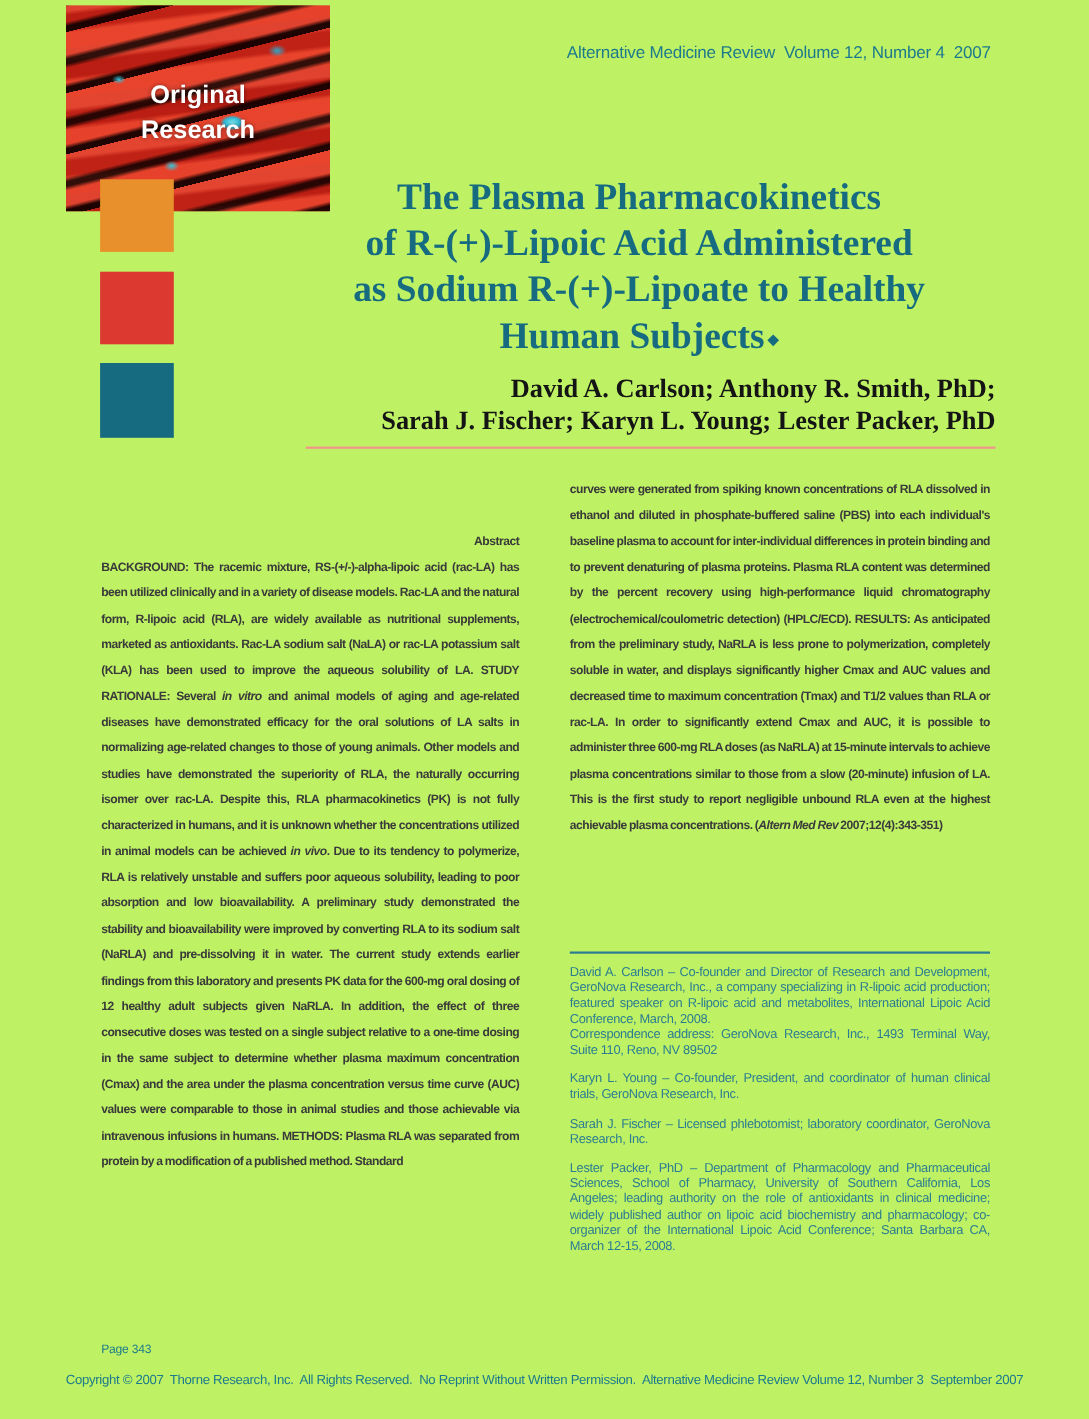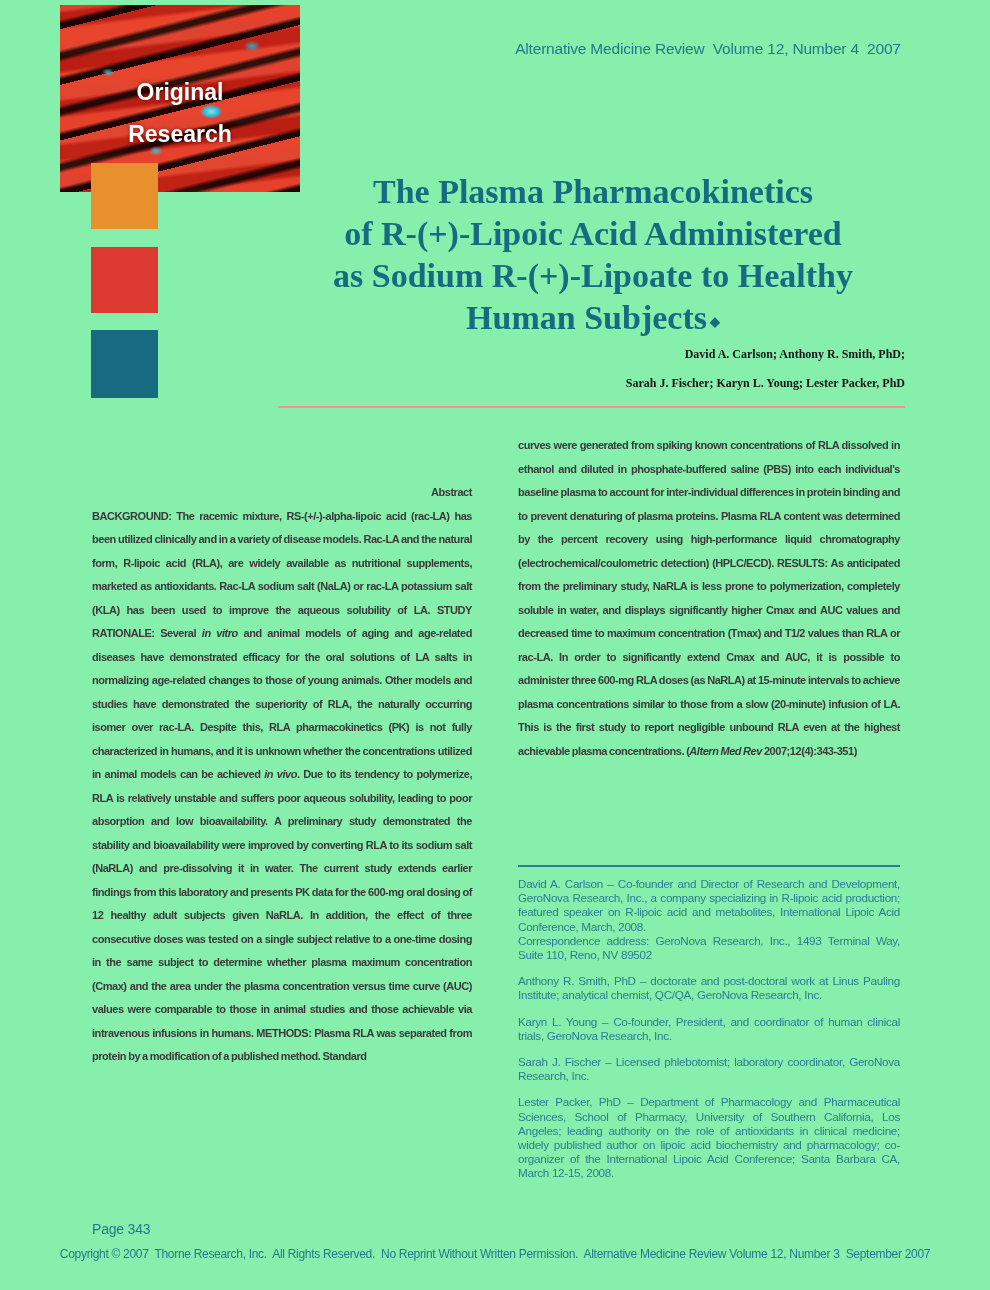--- a/index.html
+++ b/index.html
@@ -1,66 +1,66 @@
 <!DOCTYPE html>
 <html><head>
 <meta charset="utf-8">
 <style>
   html,body{margin:0;padding:0;background:#ffffff;}
-  .page{position:relative;width:990px;height:1290px;background:#86efac;overflow:hidden;
+  .page{position:relative;width:990px;height:1290px;background:#bef264;overflow:hidden;
         font-family:"Liberation Sans",sans-serif;}
 
   .journal-header{position:absolute;left:508px;top:40px;width:400px;text-align:center;
     font-size:15.5px;letter-spacing:-0.2px;color:#1d7a8c;white-space:pre;}
 
   .hero{position:absolute;left:60px;top:5px;width:240px;height:187px;
     background-color:#cc2418;
     background-image:
       radial-gradient(ellipse 16px 10px at 63% 57%, #7ee9ef 0%, #2fb9d6 45%, rgba(47,185,214,0) 70%),
       radial-gradient(ellipse 10px 7px at 40% 78%, #36c3da 0%, rgba(54,195,218,0) 70%),
       radial-gradient(ellipse 12px 8px at 80% 22%, #2fa8c8 0%, rgba(47,168,200,0) 70%),
       radial-gradient(ellipse 9px 6px at 20% 36%, #35bcd4 0%, rgba(53,188,212,0) 70%),
       repeating-linear-gradient(-14deg, rgba(15,0,0,0.92) 0 5px, rgba(235,62,40,0.12) 9px 22px,
         rgba(0,0,0,0.78) 26px 30px, rgba(245,75,48,0.18) 34px 54px),
       repeating-linear-gradient(-7deg, rgba(255,96,62,0.5) 0 14px, rgba(150,12,6,0.45) 18px 30px,
         rgba(255,125,92,0.35) 34px 44px);}
   .hero-label{position:absolute;left:0;top:66px;width:100%;text-align:center;
-    font-weight:bold;font-size:23px;line-height:42px;color:#ffffff;white-space:pre-line;
+    font-weight:bold;font-size:23px;line-height:31px;color:#ffffff;white-space:pre-line;
     text-shadow:0 0 4px rgba(0,0,0,0.45);}
 
   .sq{position:absolute;left:91px;width:67px;height:66px;}
   .sq-orange{top:163px;}
   .sq-red{top:247px;}
   .sq-teal{top:330px;height:68px;}
 
   .article-title{position:absolute;left:260px;top:158px;width:640px;text-align:center;
     font-family:"Liberation Serif",serif;font-weight:bold;font-size:34px;line-height:42px;
     color:#176b80;}
   .title-period{display:inline-block;font-size:0.38em;transform:translateY(-3px);margin-left:3px;}
 
   .authors{position:absolute;left:270px;top:340px;width:635px;text-align:right;
-    font-family:"Liberation Serif",serif;font-weight:bold;font-size:12px;line-height:29px;
+    font-family:"Liberation Serif",serif;font-weight:bold;font-size:24px;line-height:29px;
     color:#141414;}
 
   .rule-salmon{position:absolute;left:278px;top:406px;width:627px;height:2px;}
 
   .body-text{font-size:11px;line-height:23.5px;letter-spacing:-0.45px;word-spacing:-0.6px;
     color:#3a3a3a;text-align:justify;font-weight:bold;}
   .col-left{position:absolute;left:92px;top:481px;width:380px;}
   .col-right{position:absolute;left:518px;top:434px;width:382px;}
   .abstract-heading{margin:0 0 0 0;text-align:right;}
 
   .rule-teal{position:absolute;left:518px;top:865px;width:382px;height:2px;}
 
   .bios{position:absolute;left:518px;top:877px;width:382px;color:#2c7d91;
     font-size:11.7px;line-height:14.2px;letter-spacing:-0.3px;text-align:justify;}
   .bio{margin:0 0 12px 0;}
   .bio div{text-align:justify;}
 
-  .page-number{position:absolute;left:92px;top:1221px;font-size:14px;letter-spacing:-0.2px;
+  .page-number{position:absolute;left:92px;top:1221px;font-size:11px;letter-spacing:-0.2px;
     color:#1d7a8c;}
   .copyright{position:absolute;left:0;top:1247px;width:990px;text-align:center;
     font-size:12px;letter-spacing:-0.3px;color:#1d7a8c;white-space:pre;}
   i{font-style:italic;margin-top:33px;}
 </style>
 </head>
 <body>
 
 <div class="page">
 
@@ -68,21 +68,21 @@
 
   <div class="hero">
     <div class="hero-label">Original
 Research</div>
   </div>
 
   <div class="sq sq-orange" style="background-color: rgb(232, 145, 44);"></div>
   <div class="sq sq-red" style="background-color: rgb(220, 58, 48);"></div>
   <div class="sq sq-teal" style="background-color: rgb(23, 107, 128);"></div>
 
-  <h1 class="article-title" style="margin: 13px; color: rgb(23, 107, 128);">
+  <h1 class="article-title" style="margin: 1px; color: rgb(23, 107, 128);">
     <div>The Plasma Pharmacokinetics</div>
     <div>of R-(+)-Lipoic Acid Administered</div>
     <div>as Sodium R-(+)-Lipoate to Healthy</div>
     <div><span>Human Subjects</span><span class="title-period">◆</span></div>
   </h1>
 
   <div class="authors">
     <div>David A. Carlson; Anthony R. Smith, PhD;</div>
     <div>Sarah J. Fischer; Karyn L. Young; Lester Packer, PhD</div>
   </div>
@@ -99,23 +99,20 @@
   </div>
 
   <div class="rule-teal" style="background-color: rgb(42, 125, 144);"></div>
 
   <div class="bios" style="color: rgb(44, 125, 145);">
     <div class="bio">
       <div>David A. Carlson – Co-founder and Director of Research and Development, GeroNova Research, Inc., a company specializing in R-lipoic acid production; featured speaker on R-lipoic acid and metabolites, International Lipoic Acid Conference, March, 2008.</div>
       <div>Correspondence address: GeroNova Research, Inc., 1493 Terminal Way, Suite 110, Reno, NV 89502</div>
     </div>
     <div class="bio">
-      <div>Anthony R. Smith, PhD – doctorate and post-doctoral work at Linus Pauling Institute; analytical chemist, QC/QA, GeroNova Research, Inc.</div>
-    </div>
-    <div class="bio">
       <div>Karyn L. Young – Co-founder, President, and coordinator of human clinical trials, GeroNova Research, Inc.</div>
     </div>
     <div class="bio">
       <div>Sarah J. Fischer – Licensed phlebotomist; laboratory coordinator, GeroNova Research, Inc.</div>
     </div>
     <div class="bio">
       <div>Lester Packer, PhD – Department of Pharmacology and Pharmaceutical Sciences, School of Pharmacy, University of Southern California, Los Angeles; leading authority on the role of antioxidants in clinical medicine; widely published author on lipoic acid biochemistry and pharmacology; co-organizer of the International Lipoic Acid Conference; Santa Barbara CA, March 12-15, 2008.</div>
     </div>
   </div>
 

